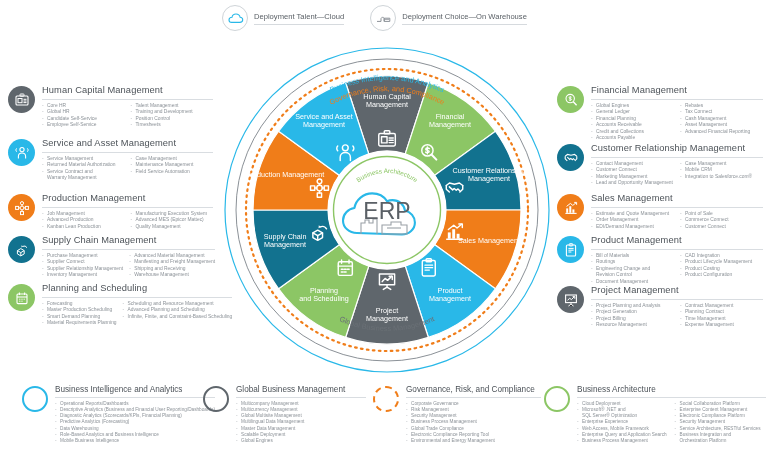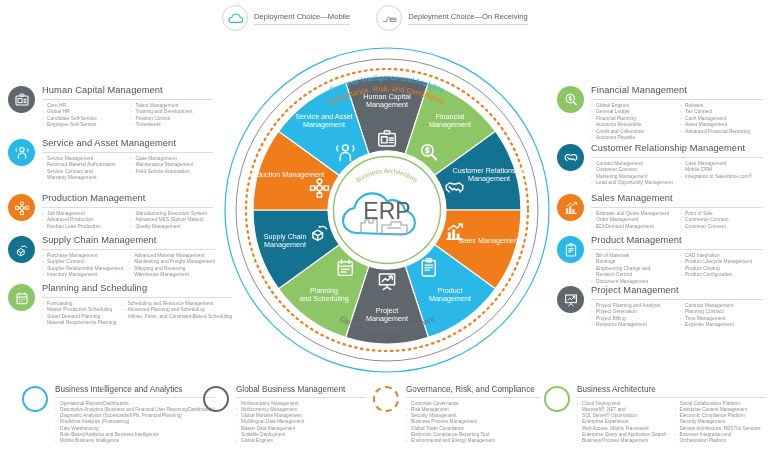--- a/index.html
+++ b/index.html
@@ -55,30 +55,30 @@
 
 <div id="page">
 
   <div class="deploy-row">
     <div class="deploy">
       <span class="deploy-ico">
         <svg width="17" height="13" viewBox="0 0 17 13">
             <path d="M4.6 10.4h8.2c1.7 0 2.9-1.2 2.9-2.6 0-1.4-1.1-2.5-2.6-2.6C12.7 3.3 11 2 9 2 7 2 5.3 3.4 5 5.3 3.3 5.4 2 6.5 2 7.9c0 1.4 1.1 2.5 2.6 2.5z" fill="none" stroke="#29b8e8" stroke-width="1.1"></path>
           </svg>
       </span>
-      <span class="deploy-txt">Deployment Choice—Mobile</span>
+      <span class="deploy-txt">Deployment Talent—Cloud</span>
     </div>
     <div class="deploy">
       <span class="deploy-ico">
         <svg width="17" height="13" viewBox="0 0 17 13">
             <path d="M2 9.4h4V6.6l1.6-1.7 1.6 1.7v2.8M9.2 9.4h5.6V6.2H9.2z" fill="none" stroke="#8b9197" stroke-width="1"></path>
             <path d="M10 7.4h4" stroke="#8b9197" stroke-width=".8"></path>
           </svg>
       </span>
-      <span class="deploy-txt">Deployment Choice—On Receiving</span>
+      <span class="deploy-txt">Deployment Choice—On Warehouse</span>
     </div>
   </div>
 
   <div id="wheel">
     <svg width="330" height="338" viewBox="0 0 330 338">
       <defs>
         <path id="arcBIA" d="M 35 172 A 130 130 0 0 1 295 172" fill="none"></path>
         <path id="arcGRC" d="M 46 172 A 119 119 0 0 1 284 172" fill="none"></path>
         <path id="arcGBM" d="M 48 176 A 117 117 0 0 0 282 176" fill="none"></path>
         <path id="arcBA" d="M 117 183 A 48 48 0 0 1 213 183" fill="none"></path>

